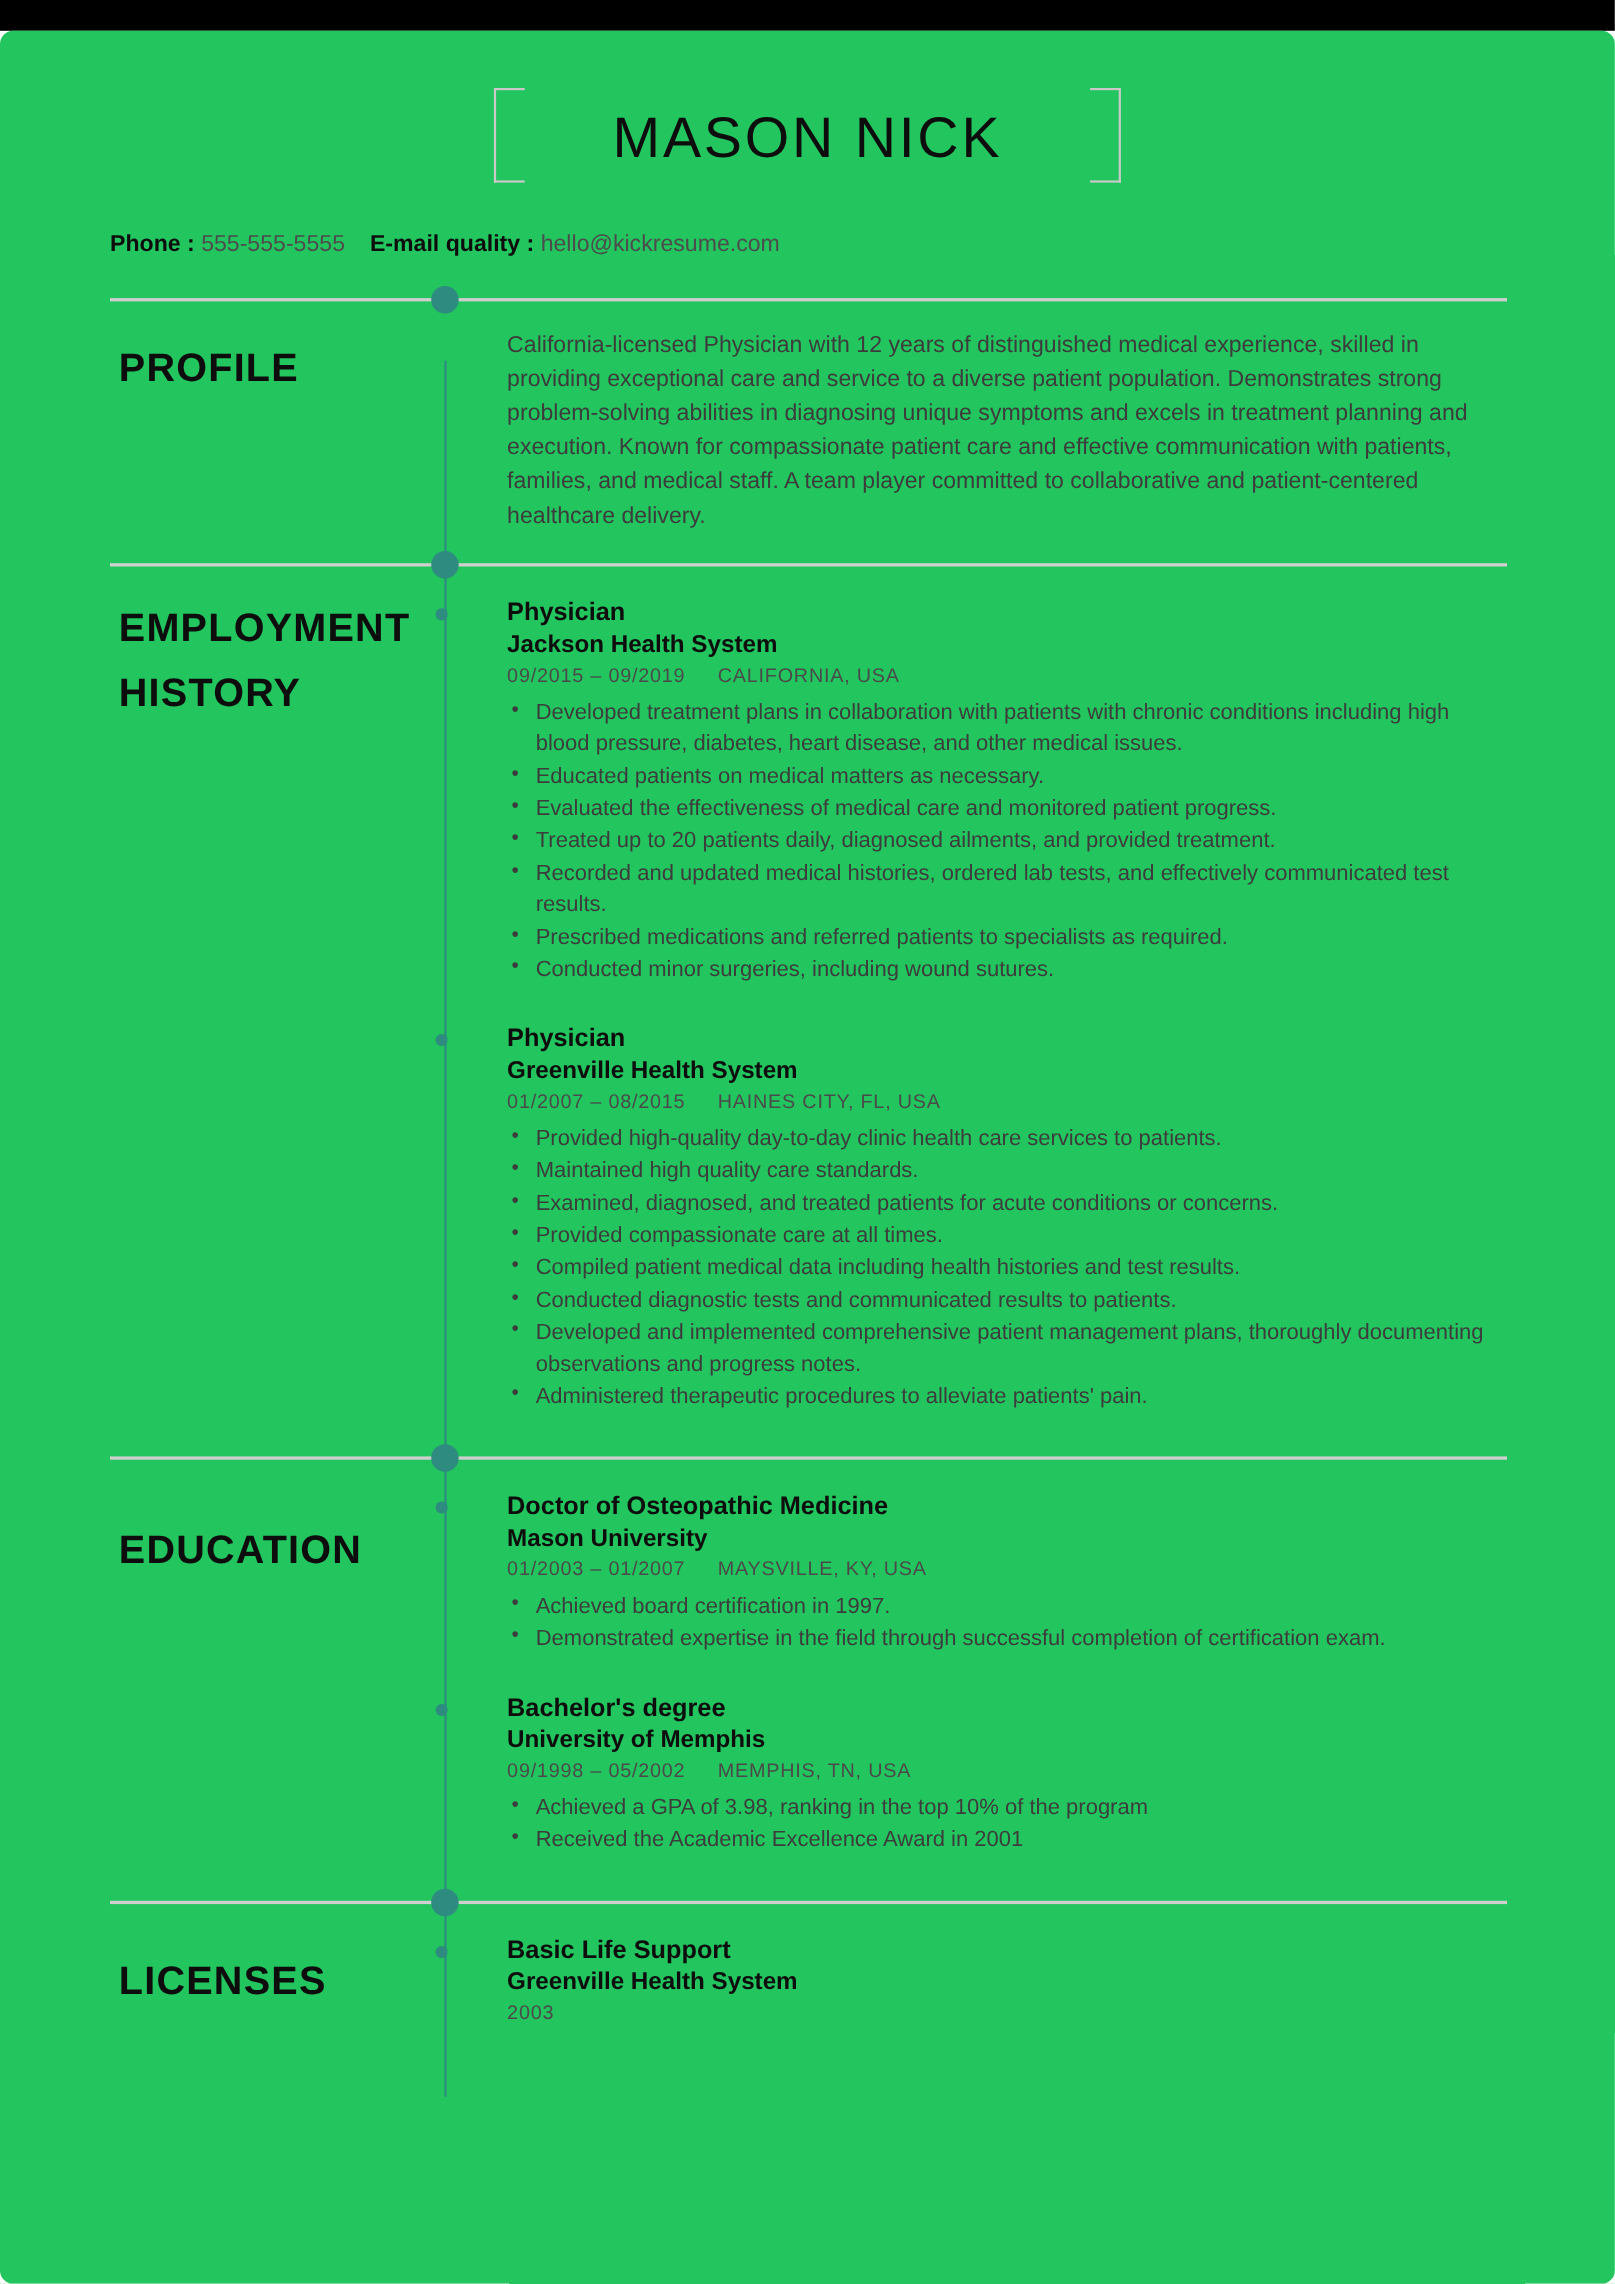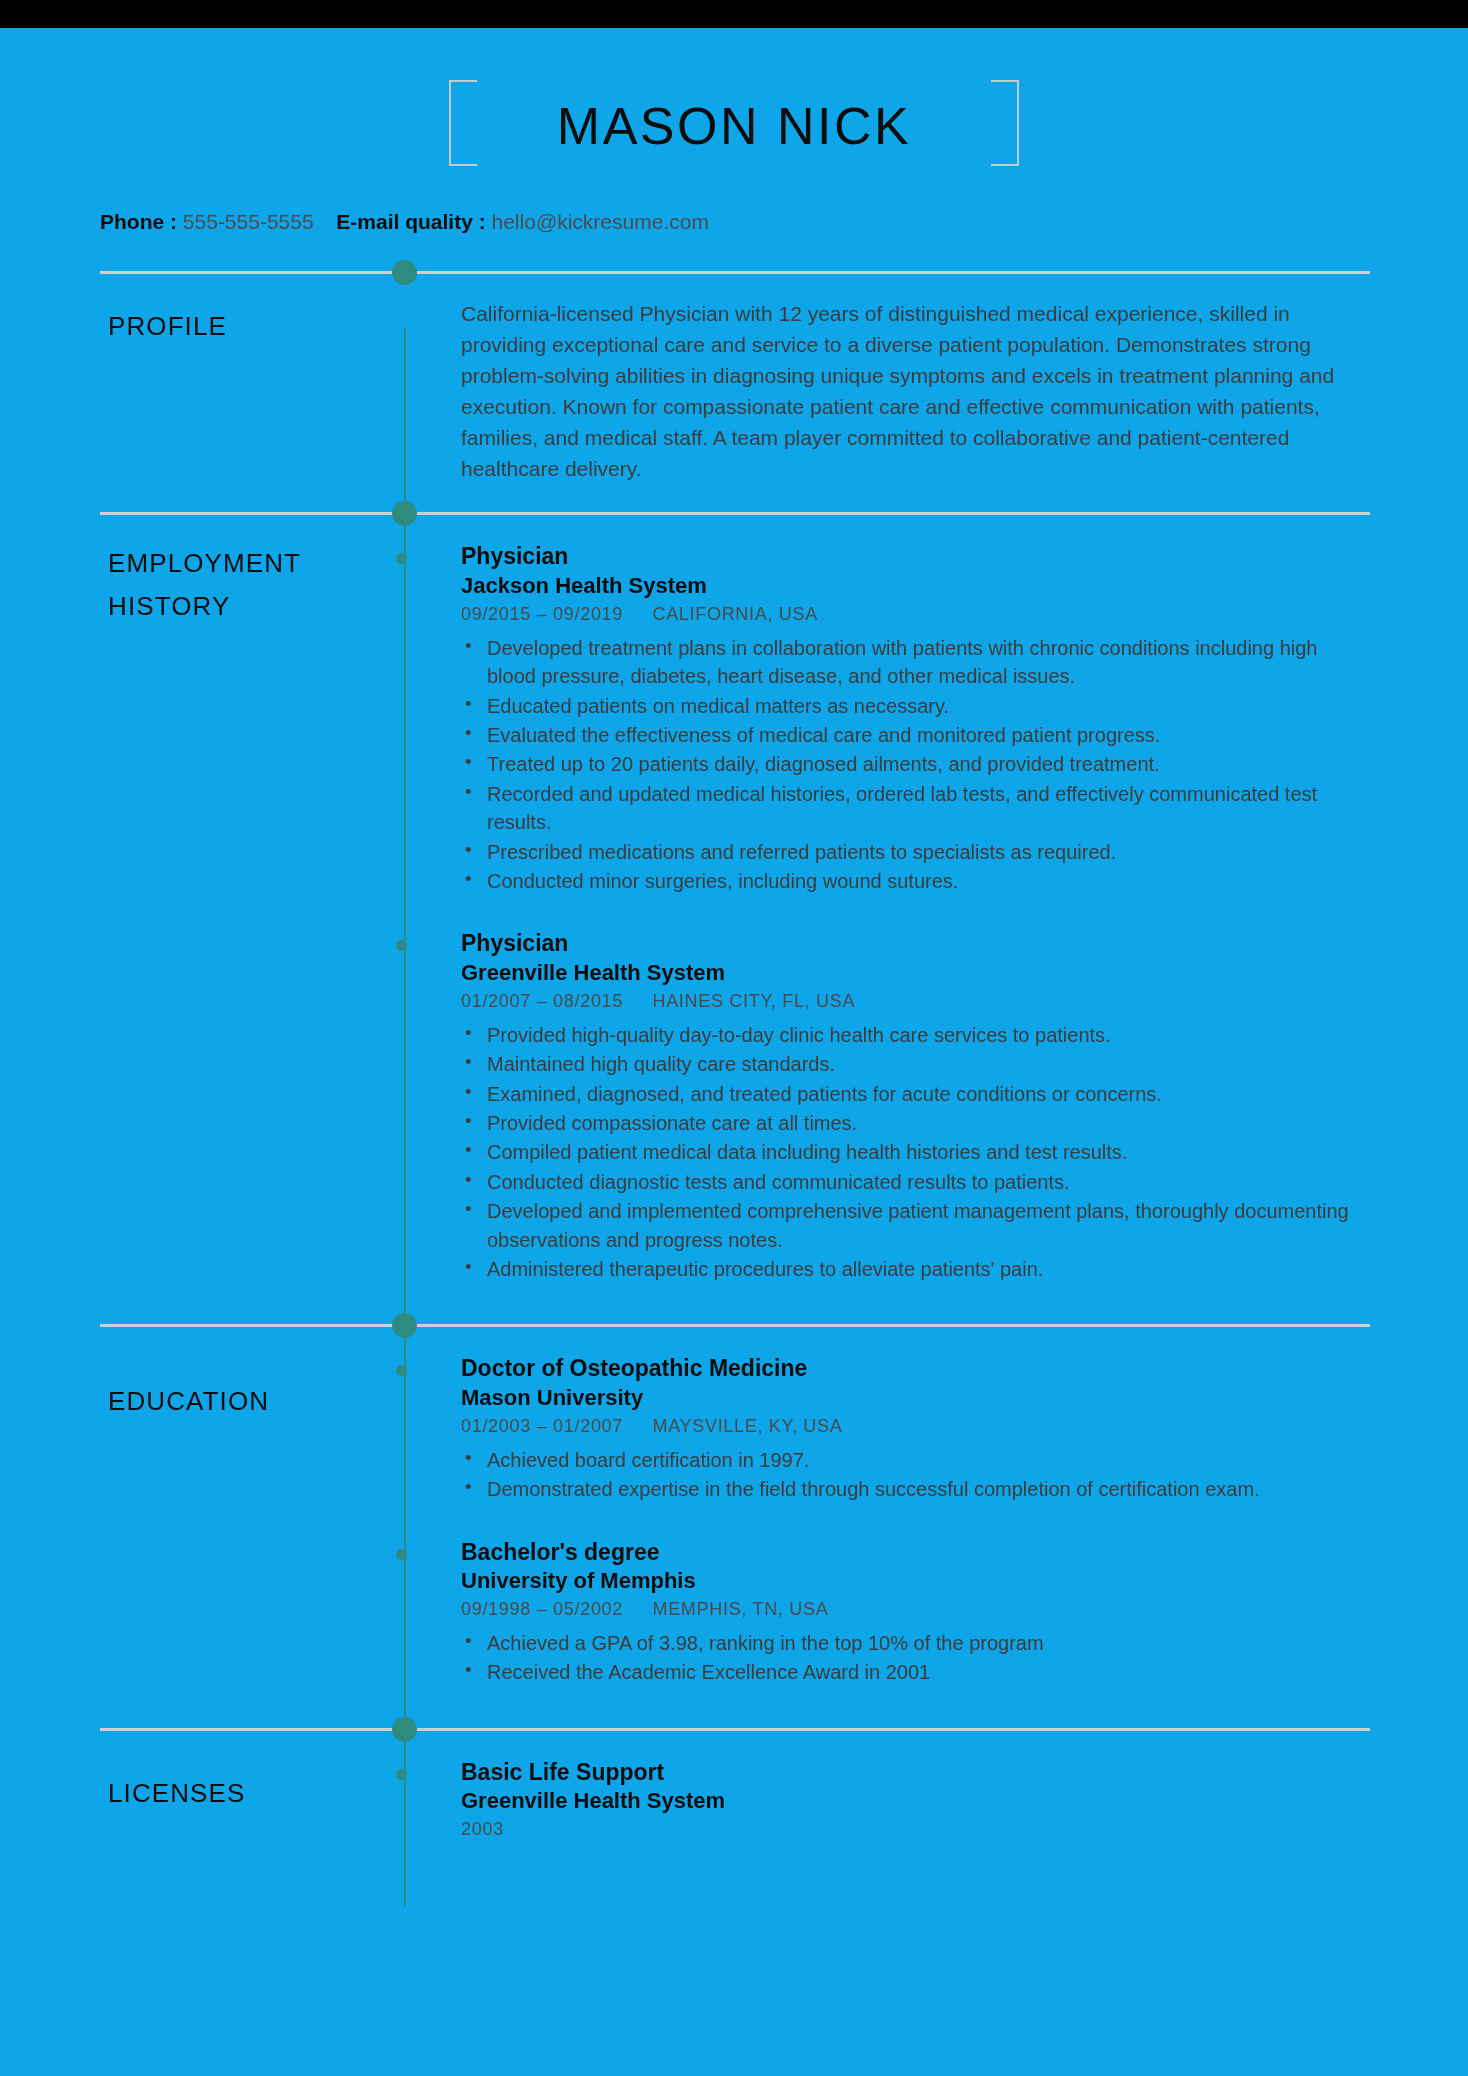--- a/index.html
+++ b/index.html
@@ -24,21 +24,22 @@
     width: 1468px;
     height: 28px;
     background: #000000;
   }
 
   .page {
     position: absolute;
     top: 28px; left: 0;
     width: 1468px;
     height: 2048px;
-    background: #0ea5e9;
+    background: #22c55e;
+    border-radius: 12px;
   }
 
   
   .name-header {
     position: relative;
     margin: 0 auto;
     width: 570px;
     padding: 52px 0 0 0;
     text-align: center;
   }
@@ -133,22 +134,22 @@
     z-index: 3;
   }
 
   .sec-label-col {
     width: 404px;
     flex: 0 0 404px;
     padding-left: 108px;
     padding-top: 34px;
   }
   .sec-label {
-    font-size: 26px;
-    font-weight: 400;
+    font-size: 36px;
+    font-weight: 700;
     letter-spacing: 1.1px;
     color: #0d0d0d;
     line-height: 1.62;
   }
 
   .sec-body-col {
     flex: 1 1 auto;
     padding-left: 57px;
     padding-right: 60px;
     padding-top: 30px;

